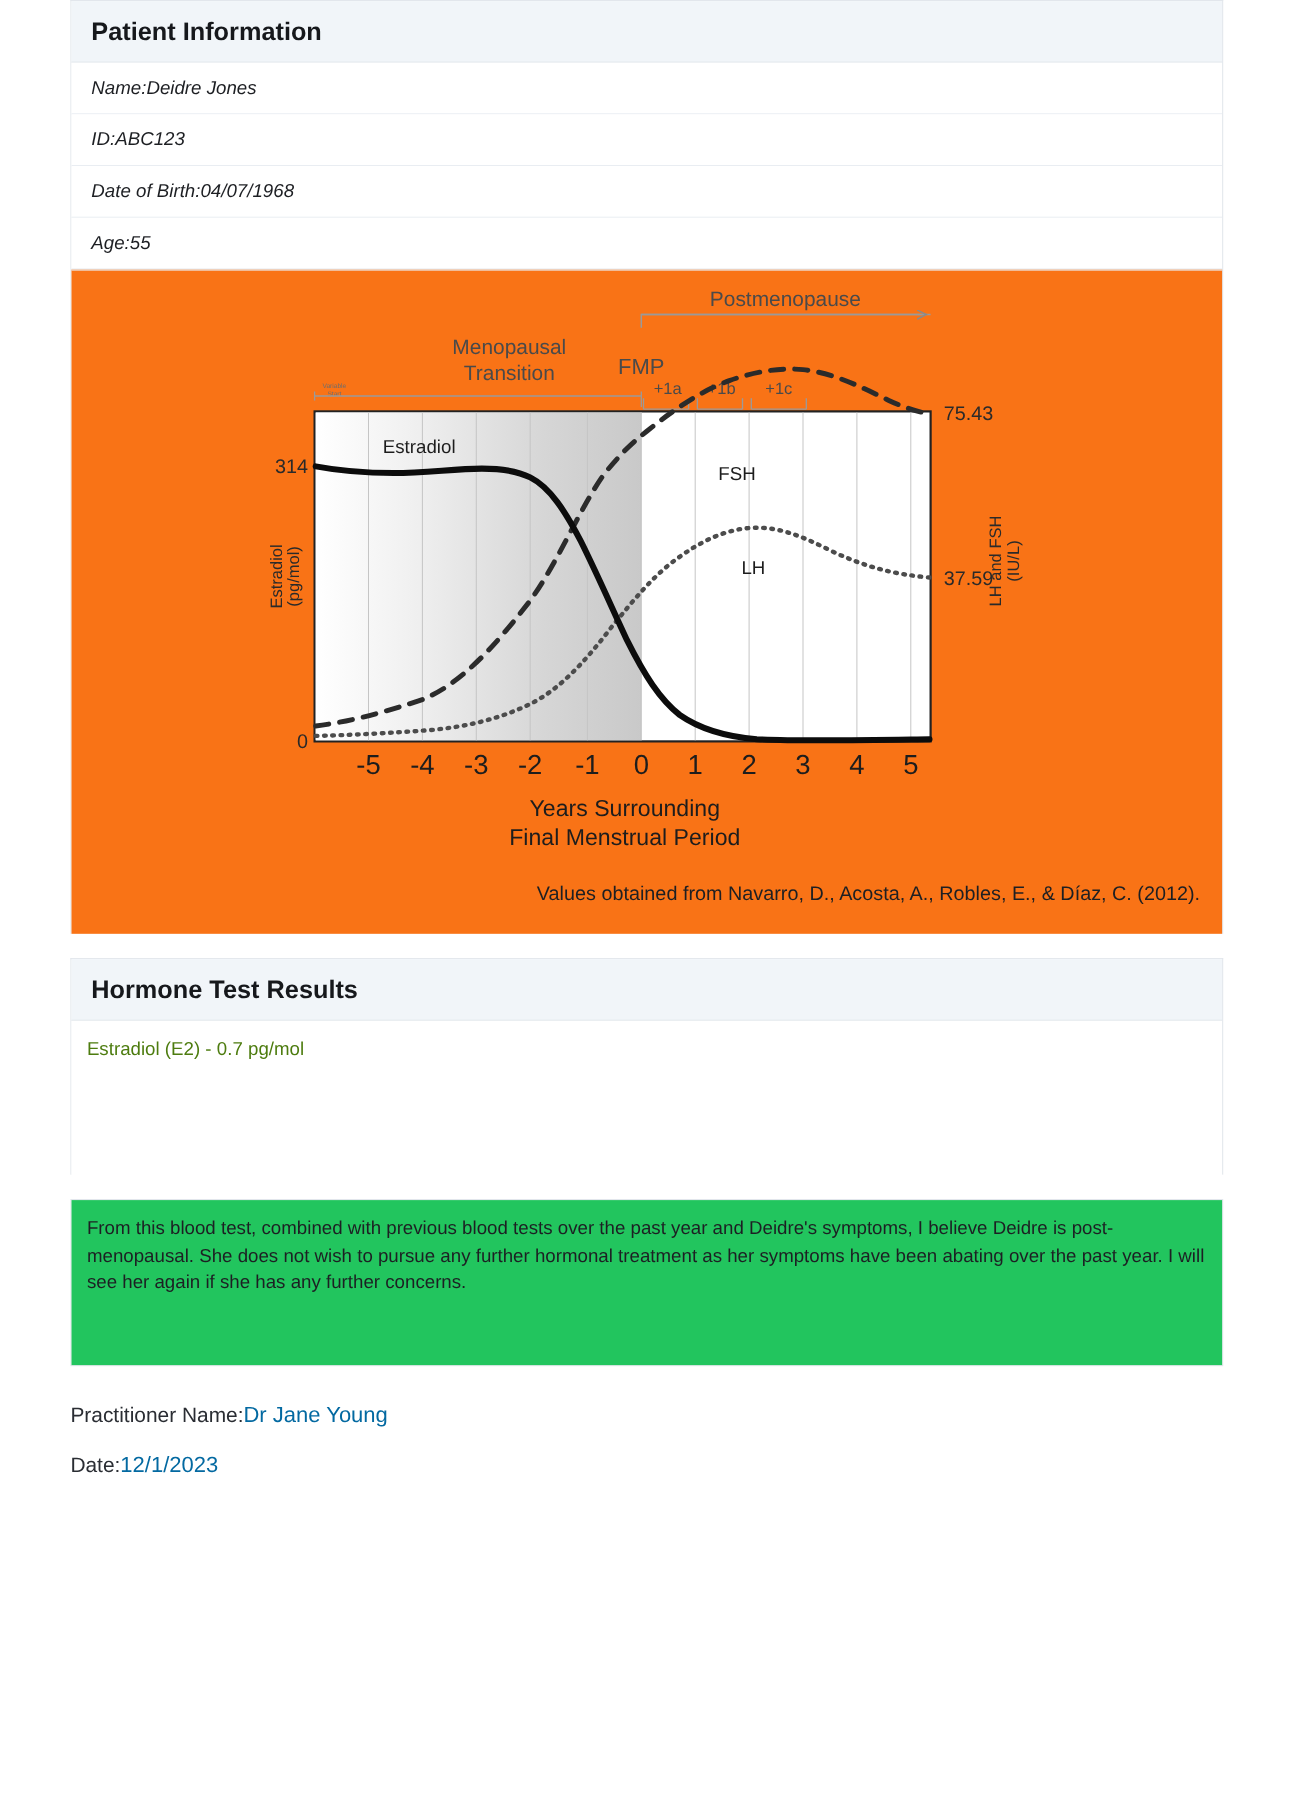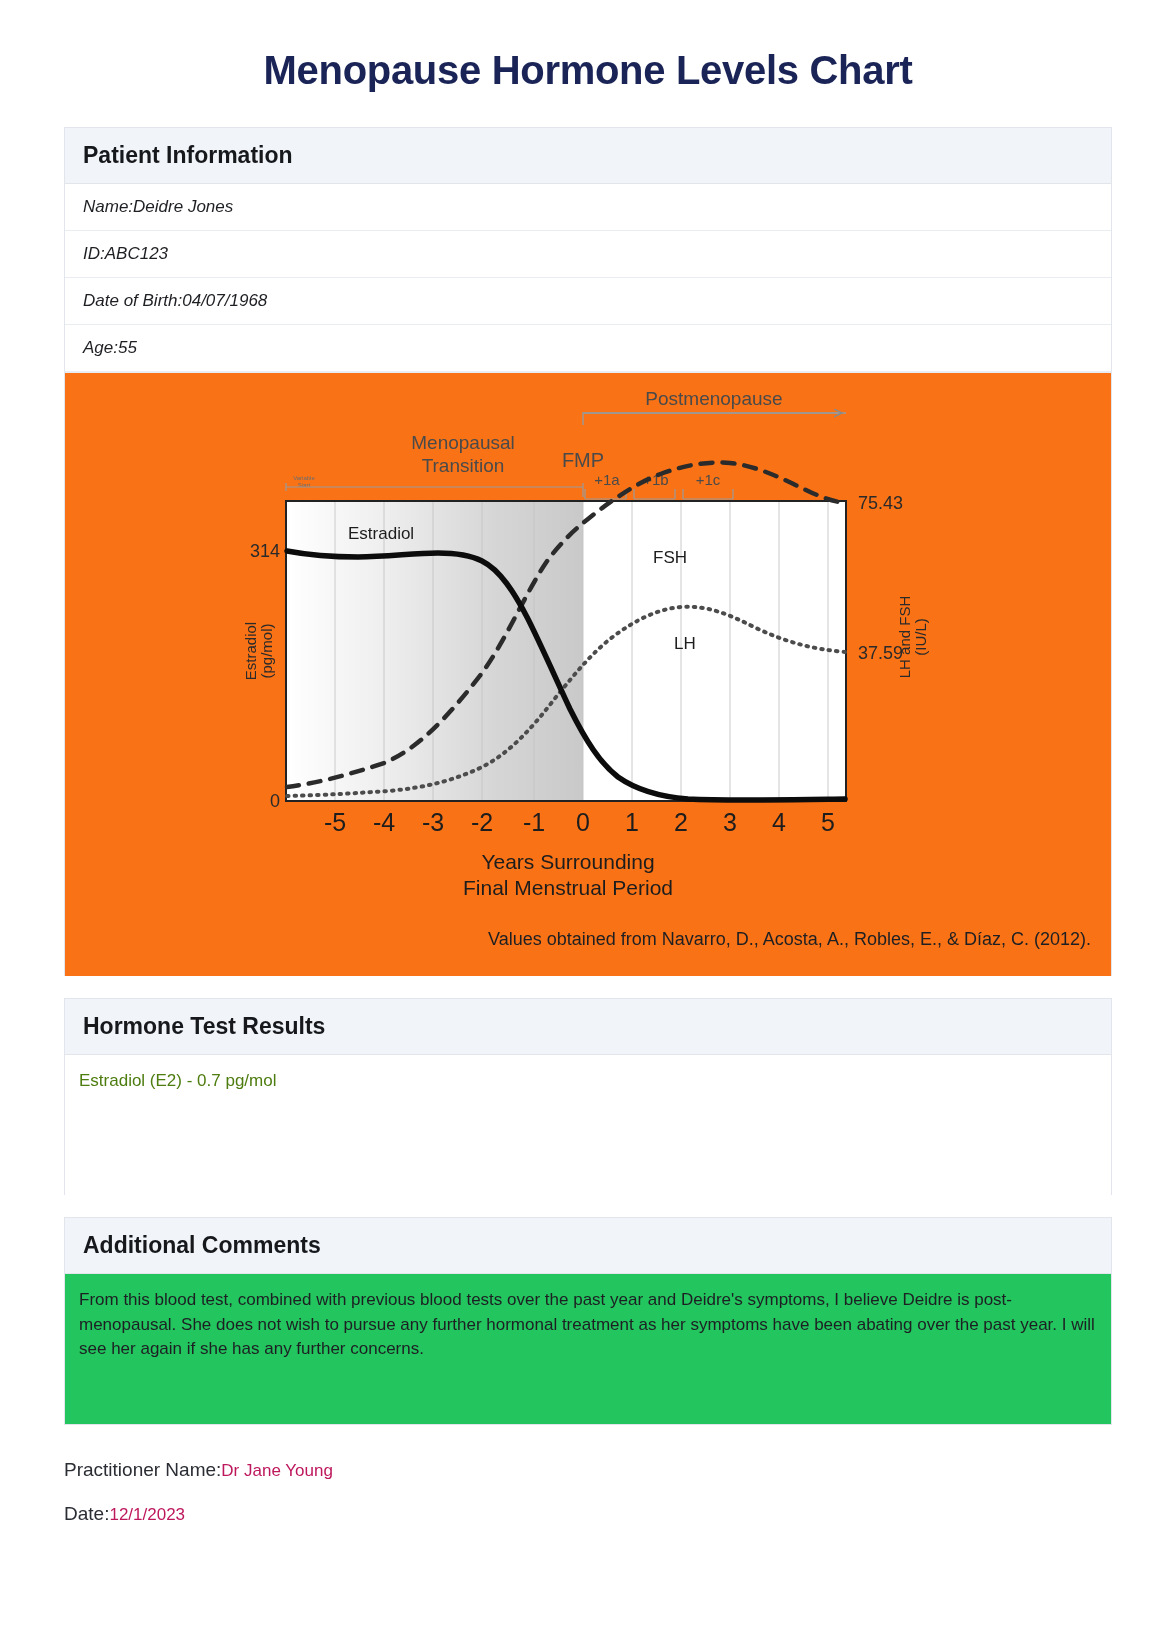--- a/index.html
+++ b/index.html
@@ -82,29 +82,28 @@
   .footer {
     margin: 0 64px;
     padding-top: 34px;
   }
   .footer-row {
     font-size: 18px;
     color: #1d1f23;
     padding-bottom: 22px;
   }
   .footer-label { font-size: 19px; color: #2a2d33; }
-  .footer-value { font-size: 17px; color: #be185d; margin-top: 29px; }
+  .footer-value { font-size: 20px; color: #0369a1; margin-top: 29px; }
   .gap-sections { height: 22px; background: #fff; }
 </style>
 </head>
 <body>
 
 <div class="page">
 
-  <div class="doc-title">Menopause Hormone Levels Chart</div>
 
   <div class="card">
     <div class="section-head">Patient Information</div>
 
     <div class="field-row">
       <span class="field-label">Name:</span><span class="field-value">Deidre Jones</span>
     </div>
 
     <div class="field-row">
       <span class="field-label">ID:</span><span class="field-value">ABC123</span>
@@ -234,21 +233,20 @@
   <div class="card">
     <div class="section-head">Hormone Test Results</div>
     <div class="results-body">
       <div>Estradiol (E2) - 0.7 pg/mol</div>
     </div>
   </div>
 
   <div class="gap-sections"></div>
 
   <div class="card last">
-    <div class="section-head">Additional Comments</div>
     <div class="comments-body">From this blood test, combined with previous blood tests over the past year and Deidre's symptoms, I believe Deidre is post-menopausal. She does not wish to pursue any further hormonal treatment as her symptoms have been abating over the past year. I will see her again if she has any further concerns.</div>
   </div>
 
   <div class="footer">
     <div class="footer-row">
       <span class="footer-label">Practitioner Name:</span><span class="footer-value">Dr Jane Young</span>
     </div>
     <div class="footer-row">
       <span class="footer-label">Date:</span><span class="footer-value">12/1/2023</span>
     </div>

